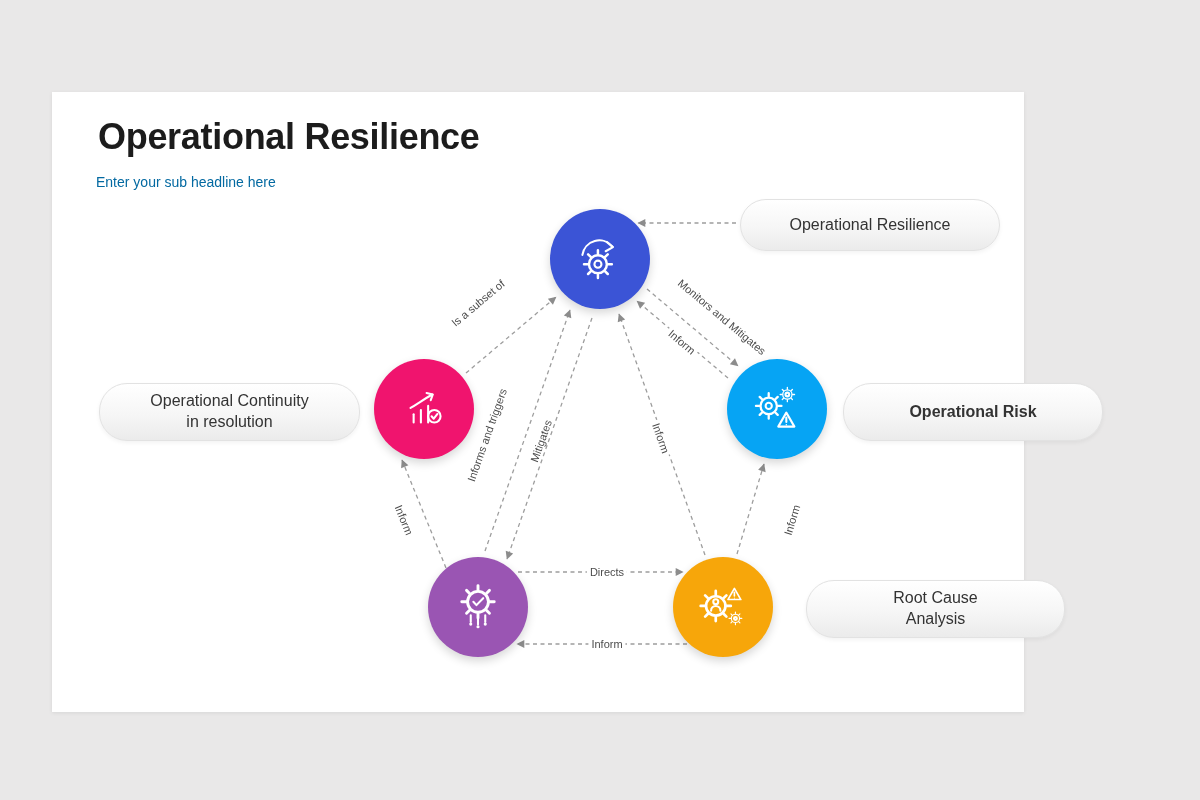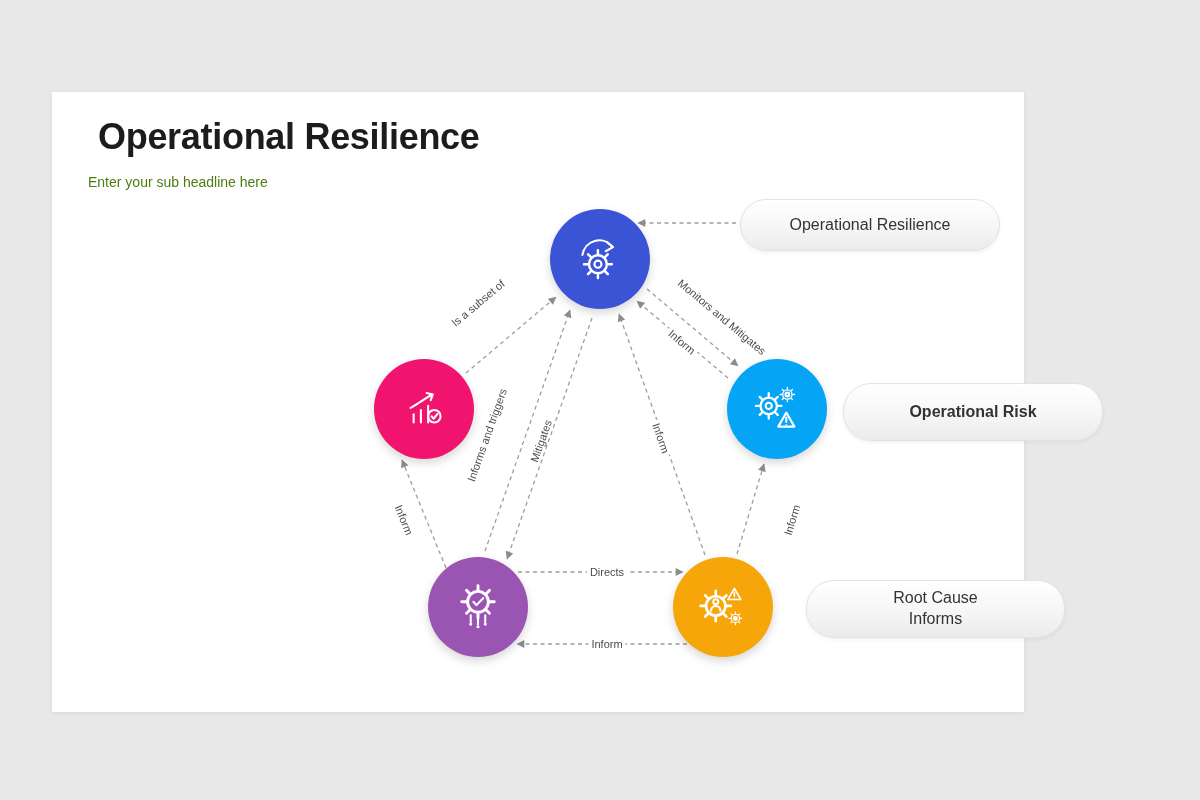--- a/index.html
+++ b/index.html
@@ -10,22 +10,22 @@
   }
   .slide{
     position:absolute;left:52px;top:92px;width:972px;height:620px;
     background:#ffffff;box-shadow:0 1px 4px rgba(0,0,0,.08);
   }
   .title{
     position:absolute;left:46px;top:24px;
     font-size:36px;font-weight:700;color:#1c1c1c;letter-spacing:-.3px;
   }
   .subtitle{
-    position:absolute;left:36px;top:82px;
-    font-size:14px;color:#4d7c0f;
+    position:absolute;left:44px;top:82px;
+    font-size:14px;color:#0369a1;
   }
   .arrows{position:absolute;left:0;top:0;width:1096px;height:620px;pointer-events:none;}
   .edge-label{
     position:absolute;font-size:11px;color:#4c4c4c;background:#fff;
     padding:0 3px;white-space:nowrap;z-index:3;
   }
   .node{
     position:absolute;width:100px;height:100px;border-radius:50%;
     display:flex;align-items:center;justify-content:center;
     box-shadow:0 4px 10px rgba(0,0,0,.16);z-index:4;
@@ -101,26 +101,30 @@
   <span class="edge-label" style="left:489px;top:349px;transform:translate(-50%,-50%) rotate(-70.5deg);">Mitigates</span>
   <span class="edge-label" style="left:609px;top:346px;transform:translate(-50%,-50%) rotate(70.5deg);">Inform</span>
   <span class="edge-label" style="left:352px;top:428px;transform:translate(-50%,-50%) rotate(68deg);">Inform</span>
   <span class="edge-label" style="left:740px;top:428px;transform:translate(-50%,-50%) rotate(-73deg);">Inform</span>
   <span class="edge-label" style="left:555px;top:480px;transform:translate(-50%,-50%);">Directs</span>
   <span class="edge-label" style="left:555px;top:552px;transform:translate(-50%,-50%);">Inform</span>
 
   <div class="pill pill-resilience">
     <span>Operational Resilience</span>
   </div>
+  <div class="pill pill-continuity">
+    <span>Operational Continuity
+in resolution</span>
+  </div>
   <div class="pill pill-risk">
     <span>Operational Risk</span>
   </div>
   <div class="pill pill-rootcause">
     <span>Root Cause
-Informs</span>
+Analysis</span>
   </div>
 
   <div class="node node-blue" style="left:498px;top:117px;">
     <svg viewBox="-28 -28 56 56">
       <g fill="none" stroke="#fff" stroke-width="2" stroke-linecap="round" stroke-linejoin="round">
         <use href="#icon-gear" transform="translate(-2,5) scale(1.2)"></use>
         <circle cx="-2" cy="5" r="3.4"></circle>
         <path d="M-17,-4 A 16.5 16.5 0 0 1 12,-12"></path>
         <path d="M6.5,-16.5 L12.5,-11.5 L5.5,-7.5"></path>
       </g>

